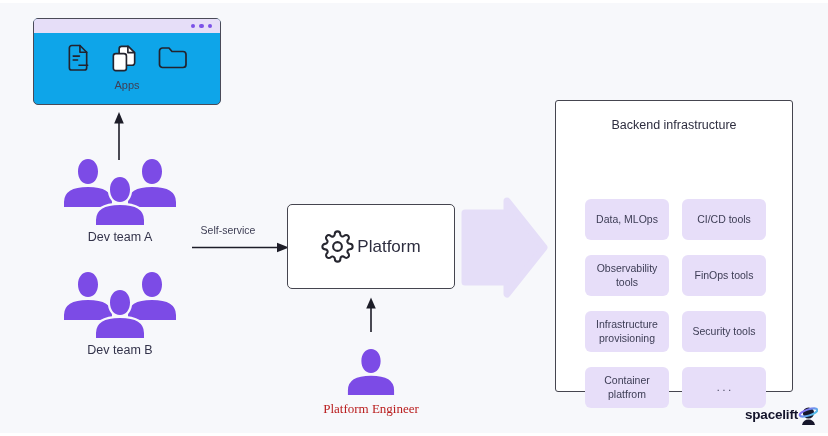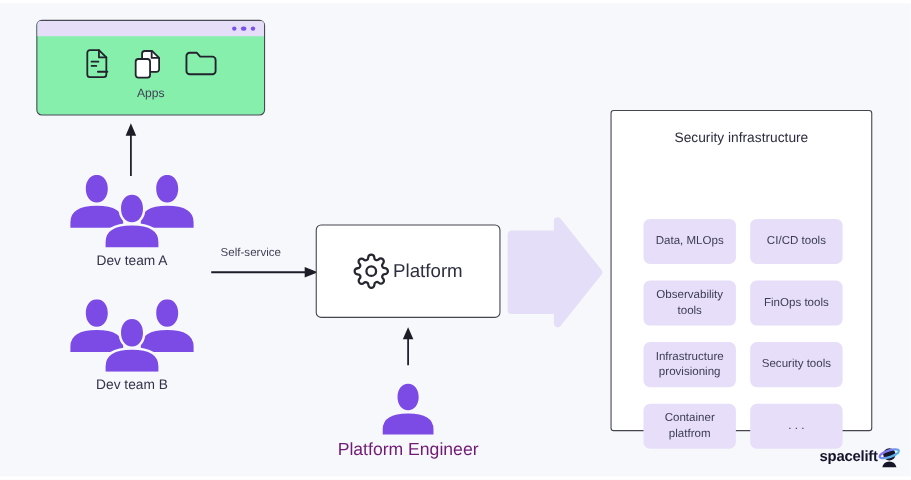--- a/index.html
+++ b/index.html
@@ -8,22 +8,22 @@
     background:#f7f8fb; overflow:hidden;
     font-family:"Liberation Sans","DejaVu Sans",sans-serif;
   }
   .strip { position:absolute; left:0; width:100%; height:3px; background:#ffffff; }
   .strip.top { top:0; } .strip.bottom { bottom:0; }
 
   .overlay { position:absolute; left:0; top:0; pointer-events:none; }
 
   
   .apps-window {
-    position:absolute; left:33px; top:18px; width:208px; height:87px;
-    background:#86efac; border:1.5px solid #4a4a57; border-radius:5px; box-sizing:border-box;
+    position:absolute; left:33px; top:18px; width:188px; height:87px;
+    background:#0ea5e9; border:1.5px solid #4a4a57; border-radius:5px; box-sizing:border-box;
   }
   .apps-titlebar {
     height:14px; background:#e6def8; border-radius:3px 3px 0 0;
     display:flex; align-items:center; justify-content:flex-end; gap:4px; padding-right:8px;
   }
   .apps-titlebar i { width:4.5px; height:4.5px; border-radius:50%; background:#7b52e8; }
   .apps-icons { display:flex; justify-content:center; align-items:center; gap:18px; margin-top:8px; height:34px; }
   .apps-label { text-align:center; font-size:11px; color:#3f3f55; margin-top:4px; }
 
   
@@ -56,21 +56,21 @@
   }
   .tile {
     background:#e7def9; border-radius:6px;
     display:flex; align-items:center; justify-content:center;
     text-align:center; font-size:10.5px; line-height:1.25; color:#3d3d55;
     padding:0 6px; box-sizing:border-box;
   }
 
   
   .engineer-icon { position:absolute; left:346px; top:347px; }
-  .engineer-label { position:absolute; left:301px; top:401px; width:140px; text-align:center; font-size:16px; color:#701a75; }
+  .engineer-label { position:absolute; left:301px; top:401px; width:140px; text-align:center; font-size:13px; color:#b91c1c;font-family:Liberation Serif, serif; }
 
   
   .brand { position:absolute; right:10px; top:405px; display:flex; align-items:flex-end; }
   .brand-text { font-size:13.5px; font-weight:700; color:#14142b; letter-spacing:-0.2px; line-height:20px;margin-left:12px; }
   .brand-icon { margin-left:0px; }
 </style>
 </head>
 <body>
 
 <div class="canvas">
@@ -135,21 +135,21 @@
 
   <div class="platform-box">
     <svg width="33" height="33" viewBox="0 0 24 24" fill="none" stroke="#26262f" stroke-width="1.5" stroke-linecap="round" stroke-linejoin="round">
       <circle cx="12" cy="12" r="3.2"></circle>
       <path d="M19.4 15a1.65 1.65 0 0 0 .33 1.82l.06.06a2 2 0 0 1 0 2.83 2 2 0 0 1-2.83 0l-.06-.06a1.65 1.65 0 0 0-1.82-.33 1.65 1.65 0 0 0-1 1.51V21a2 2 0 0 1-2 2 2 2 0 0 1-2-2v-.09A1.65 1.65 0 0 0 9 19.4a1.65 1.65 0 0 0-1.82.33l-.06.06a2 2 0 0 1-2.83 0 2 2 0 0 1 0-2.83l.06-.06a1.65 1.65 0 0 0 .33-1.82 1.65 1.65 0 0 0-1.51-1H3a2 2 0 0 1-2-2 2 2 0 0 1 2-2h.09A1.65 1.65 0 0 0 4.6 9a1.65 1.65 0 0 0-.33-1.82l-.06-.06a2 2 0 0 1 0-2.83 2 2 0 0 1 2.83 0l.06.06a1.65 1.65 0 0 0 1.82.33H9a1.65 1.65 0 0 0 1-1.51V3a2 2 0 0 1 2-2 2 2 0 0 1 2 2v.09a1.65 1.65 0 0 0 1 1.51 1.65 1.65 0 0 0 1.82-.33l.06-.06a2 2 0 0 1 2.83 0 2 2 0 0 1 0 2.83l-.06.06a1.65 1.65 0 0 0-.33 1.82V9a1.65 1.65 0 0 0 1.51 1H21a2 2 0 0 1 2 2 2 2 0 0 1-2 2h-.09a1.65 1.65 0 0 0-1.51 1z"></path>
     </svg>
     <div class="platform-label">Platform</div>
   </div>
 
   <div class="backend-panel">
-    <div class="backend-title">Security infrastructure</div>
+    <div class="backend-title">Backend infrastructure</div>
     <div class="tiles">
       <div class="tile">Data, MLOps</div>
       <div class="tile">CI/CD tools</div>
       <div class="tile">Observability tools</div>
       <div class="tile">FinOps tools</div>
       <div class="tile">Infrastructure provisioning</div>
       <div class="tile">Security tools</div>
       <div class="tile">Container platfrom</div>
       <div class="tile">. . .</div>
     </div>

